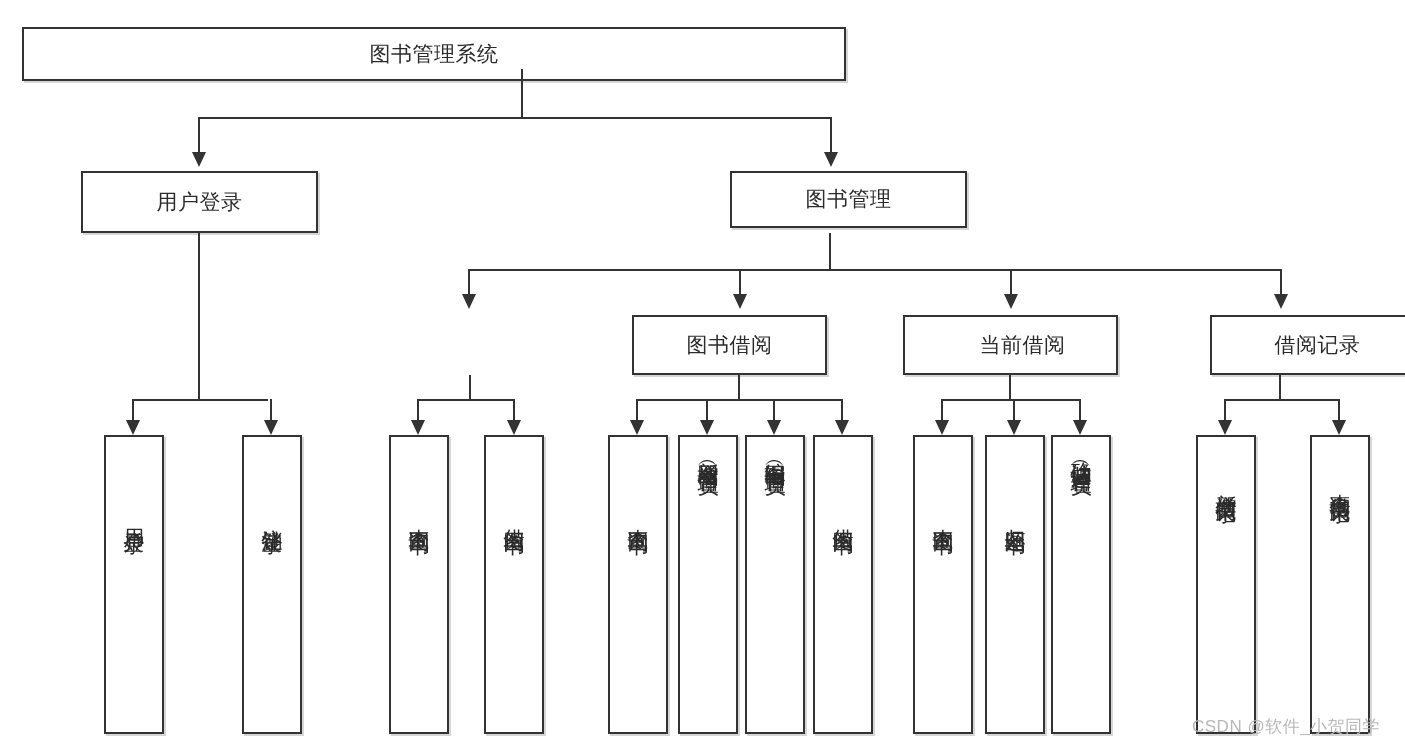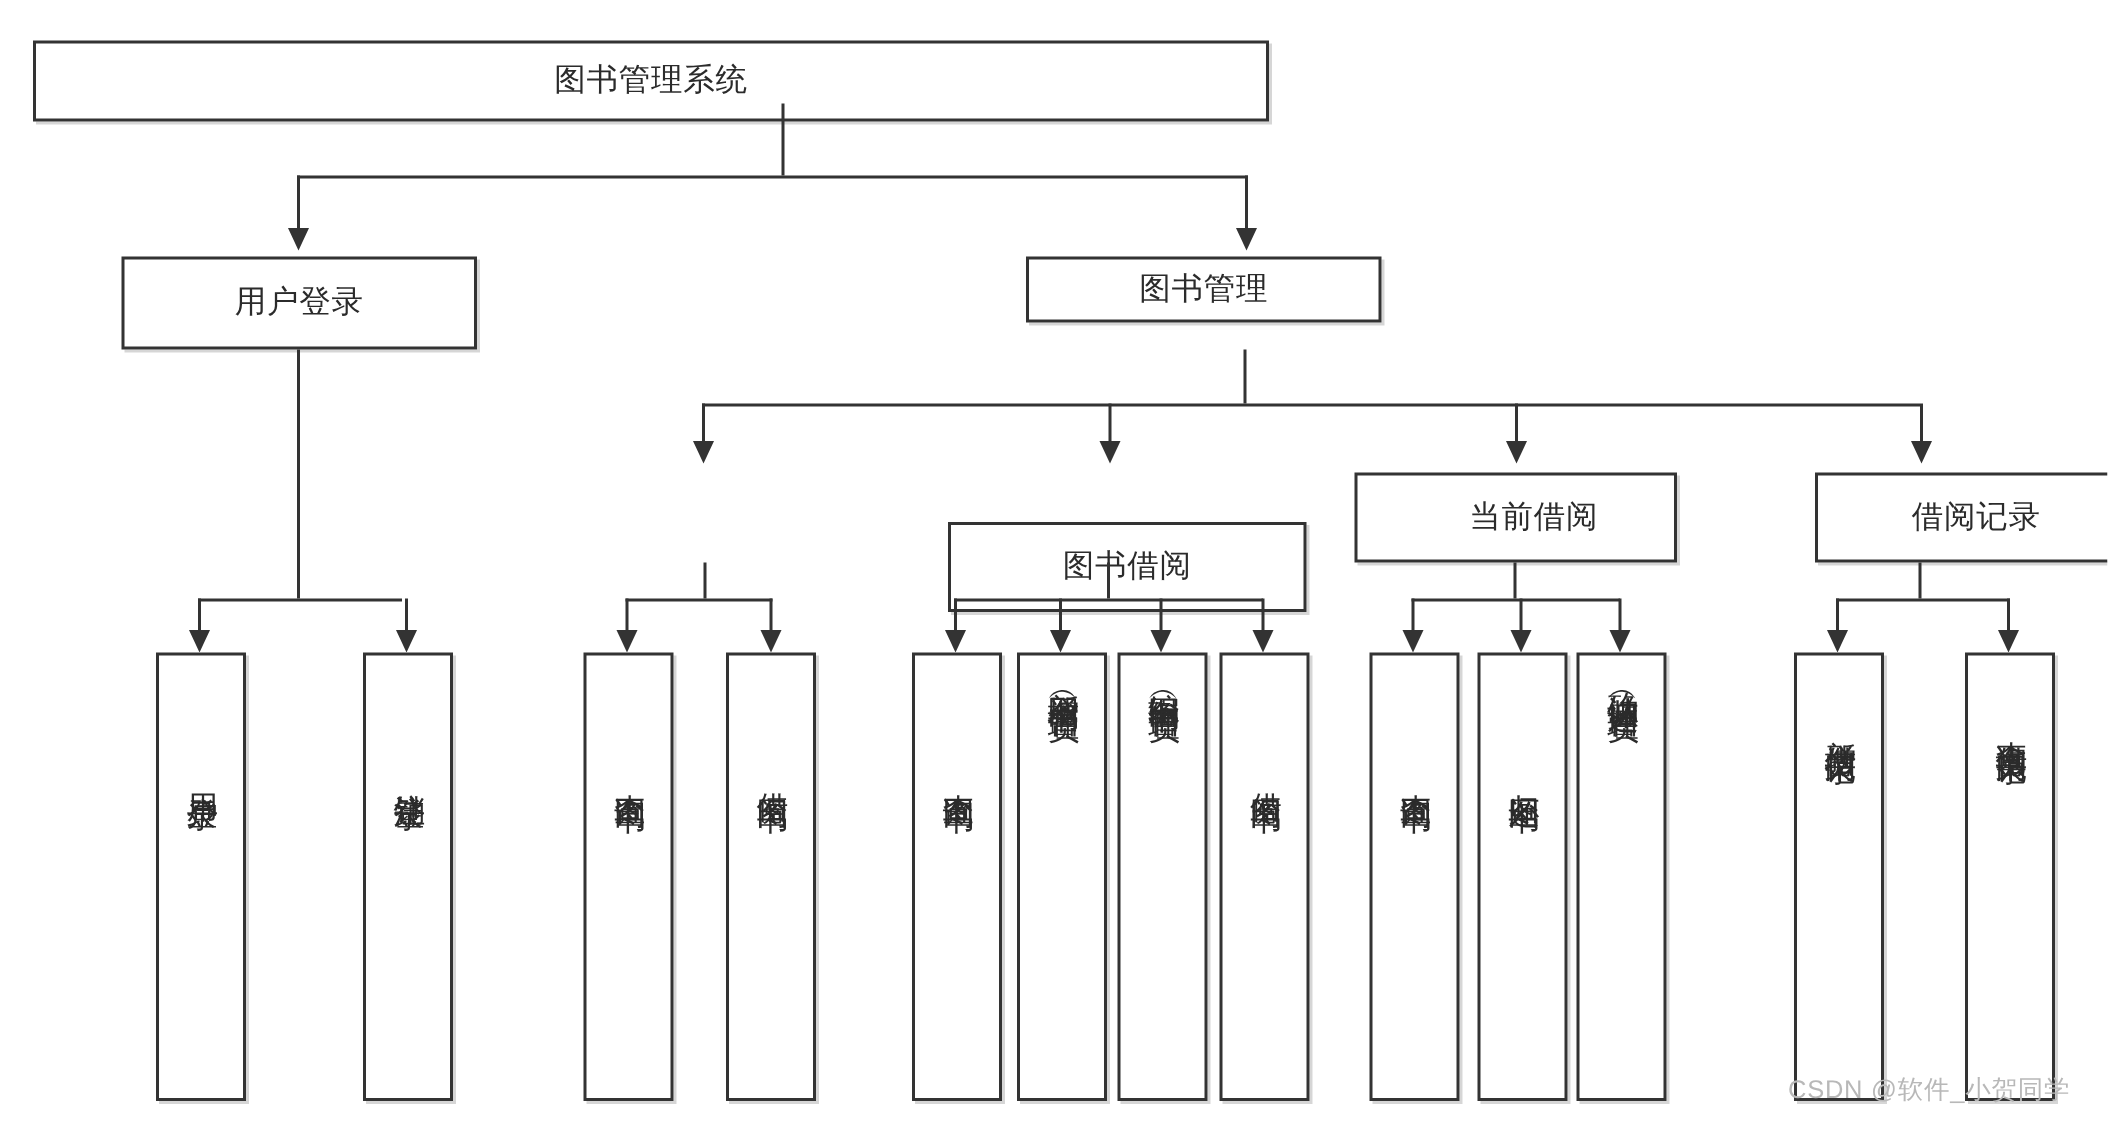--- a/index.html
+++ b/index.html
@@ -80,21 +80,21 @@
   <div class="connector h-line" style="left:198px; top:117px; width:634px; height:2px;"></div>
 
   <div class="connector v-line" style="left:198px; top:117px; width:2px; height:35px;"></div>
   <div class="arrow" style="left:192px; top:152px;"></div>
   <div class="connector v-line" style="left:830px; top:117px; width:2px; height:35px;"></div>
   <div class="arrow" style="left:824px; top:152px;"></div>
 
   <div class="box" style="left:81px; top:171px; width:237px; height:62px;">
     <span class="label">用户登录</span>
   </div>
-  <div class="box" style="left:684px; top:171px; width:237px; height:44px;">
+  <div class="box" style="left:730px; top:171px; width:237px; height:57px;">
     <span class="label">图书管理</span>
   </div>
 
   <div class="connector v-line" style="left:198px; top:233px; width:2px; height:166px;"></div>
   <div class="connector h-line" style="left:132px; top:399px; width:136px; height:2px;"></div>
   <div class="connector v-line" style="left:132px; top:399px; width:2px; height:21px;"></div>
   <div class="arrow" style="left:126px; top:420px;"></div>
   <div class="connector v-line" style="left:270px; top:399px; width:2px; height:21px;"></div>
   <div class="arrow" style="left:264px; top:420px;"></div>
 
@@ -102,21 +102,21 @@
   <div class="connector h-line" style="left:468px; top:269px; width:812px; height:2px;"></div>
   <div class="connector v-line" style="left:468px; top:269px; width:2px; height:25px;"></div>
   <div class="arrow" style="left:462px; top:294px;"></div>
   <div class="connector v-line" style="left:739px; top:269px; width:2px; height:25px;"></div>
   <div class="arrow" style="left:733px; top:294px;"></div>
   <div class="connector v-line" style="left:1010px; top:269px; width:2px; height:25px;"></div>
   <div class="arrow" style="left:1004px; top:294px;"></div>
   <div class="connector v-line" style="left:1280px; top:269px; width:2px; height:25px;"></div>
   <div class="arrow" style="left:1274px; top:294px;"></div>
 
-  <div class="box" style="left:632px; top:315px; width:239px; height:60px;margin-top:33px;">
+  <div class="box" style="left:632px; top:315px; width:195px; height:60px;">
     <span class="label">图书借阅</span>
   </div>
   <div class="box" style="left:903px; top:315px; width:215px; height:60px;padding-left:24px;">
     <span class="label">当前借阅</span>
   </div>
   <div class="box" style="left:1210px; top:315px; width:215px; height:60px;">
     <span class="label">借阅记录</span>
   </div>
 
   <div class="connector v-line" style="left:469px; top:375px; width:2px; height:24px;"></div>

